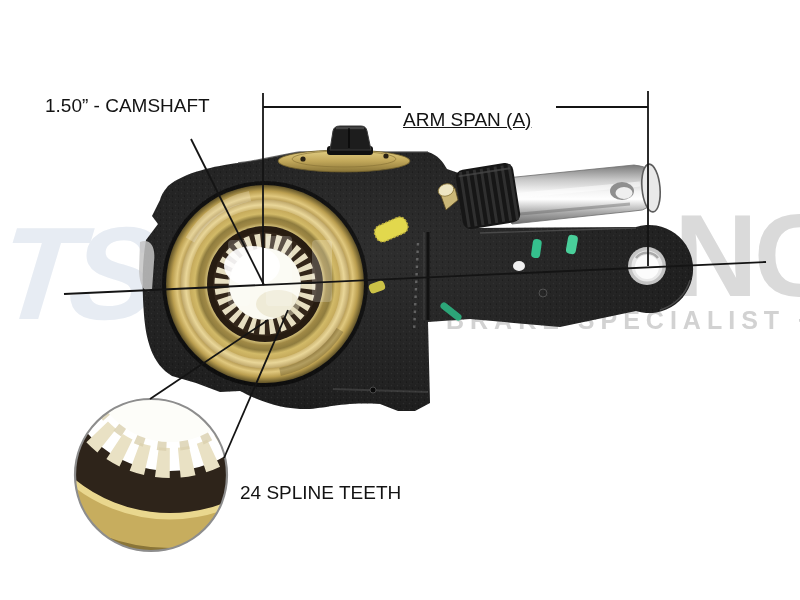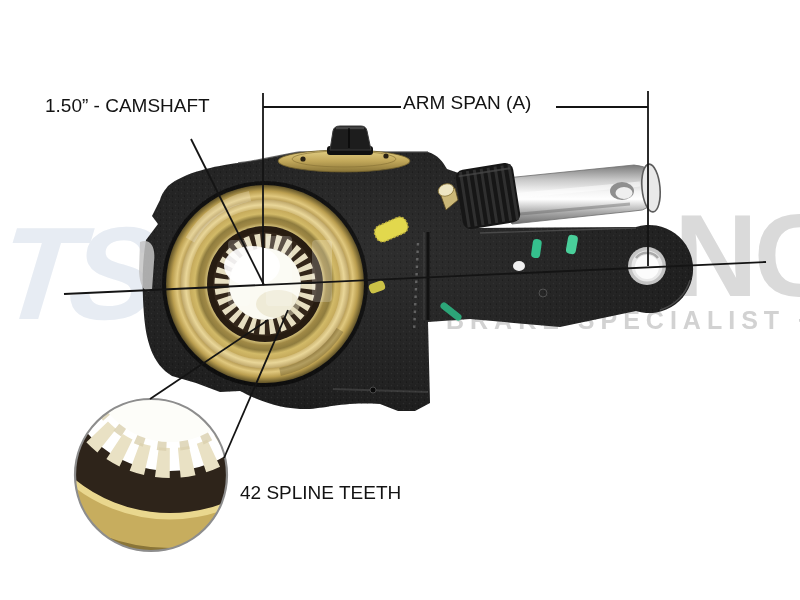--- a/index.html
+++ b/index.html
@@ -22,21 +22,21 @@
     color:#d2d2d2;letter-spacing:6px;white-space:nowrap;line-height:1;
   }
   
   .art{position:absolute;left:0;top:0;z-index:2;}
   
   .label{
     position:absolute;z-index:4;color:#131313;font-size:19px;line-height:1.06;
     white-space:nowrap;
   }
   .label-camshaft{left:45px;top:96px;width:170px;text-align:left;white-space:normal;}
-  .label-armspan{left:403px;top:93px;}
+  .label-armspan{left:403px;top:110px;text-decoration:underline;}
   .label-spline{left:240px;top:483px;}
 </style>
 </head>
 <body>
 
 <div class="stage">
 
   <div class="wm wm-ts">TS</div>
   <div class="wm wm-ng">NG</div>
   <div class="wm wm-tagline">BRAKE SPECIALIST +</div>
@@ -218,15 +218,15 @@
       <path d="M191,139 L264,285"></path>
       <path d="M268,320 L150,399"></path>
       <path d="M288,310 L224,458"></path>
     </g>
   </svg>
 
   <div class="label label-camshaft">
     <div>1.50” - CAMSHAFT</div>
   </div>
   <div class="label label-armspan">ARM SPAN (A)</div>
-  <div class="label label-spline">42 SPLINE TEETH</div>
+  <div class="label label-spline">24 SPLINE TEETH</div>
 
 </div>
 
 </body></html>

